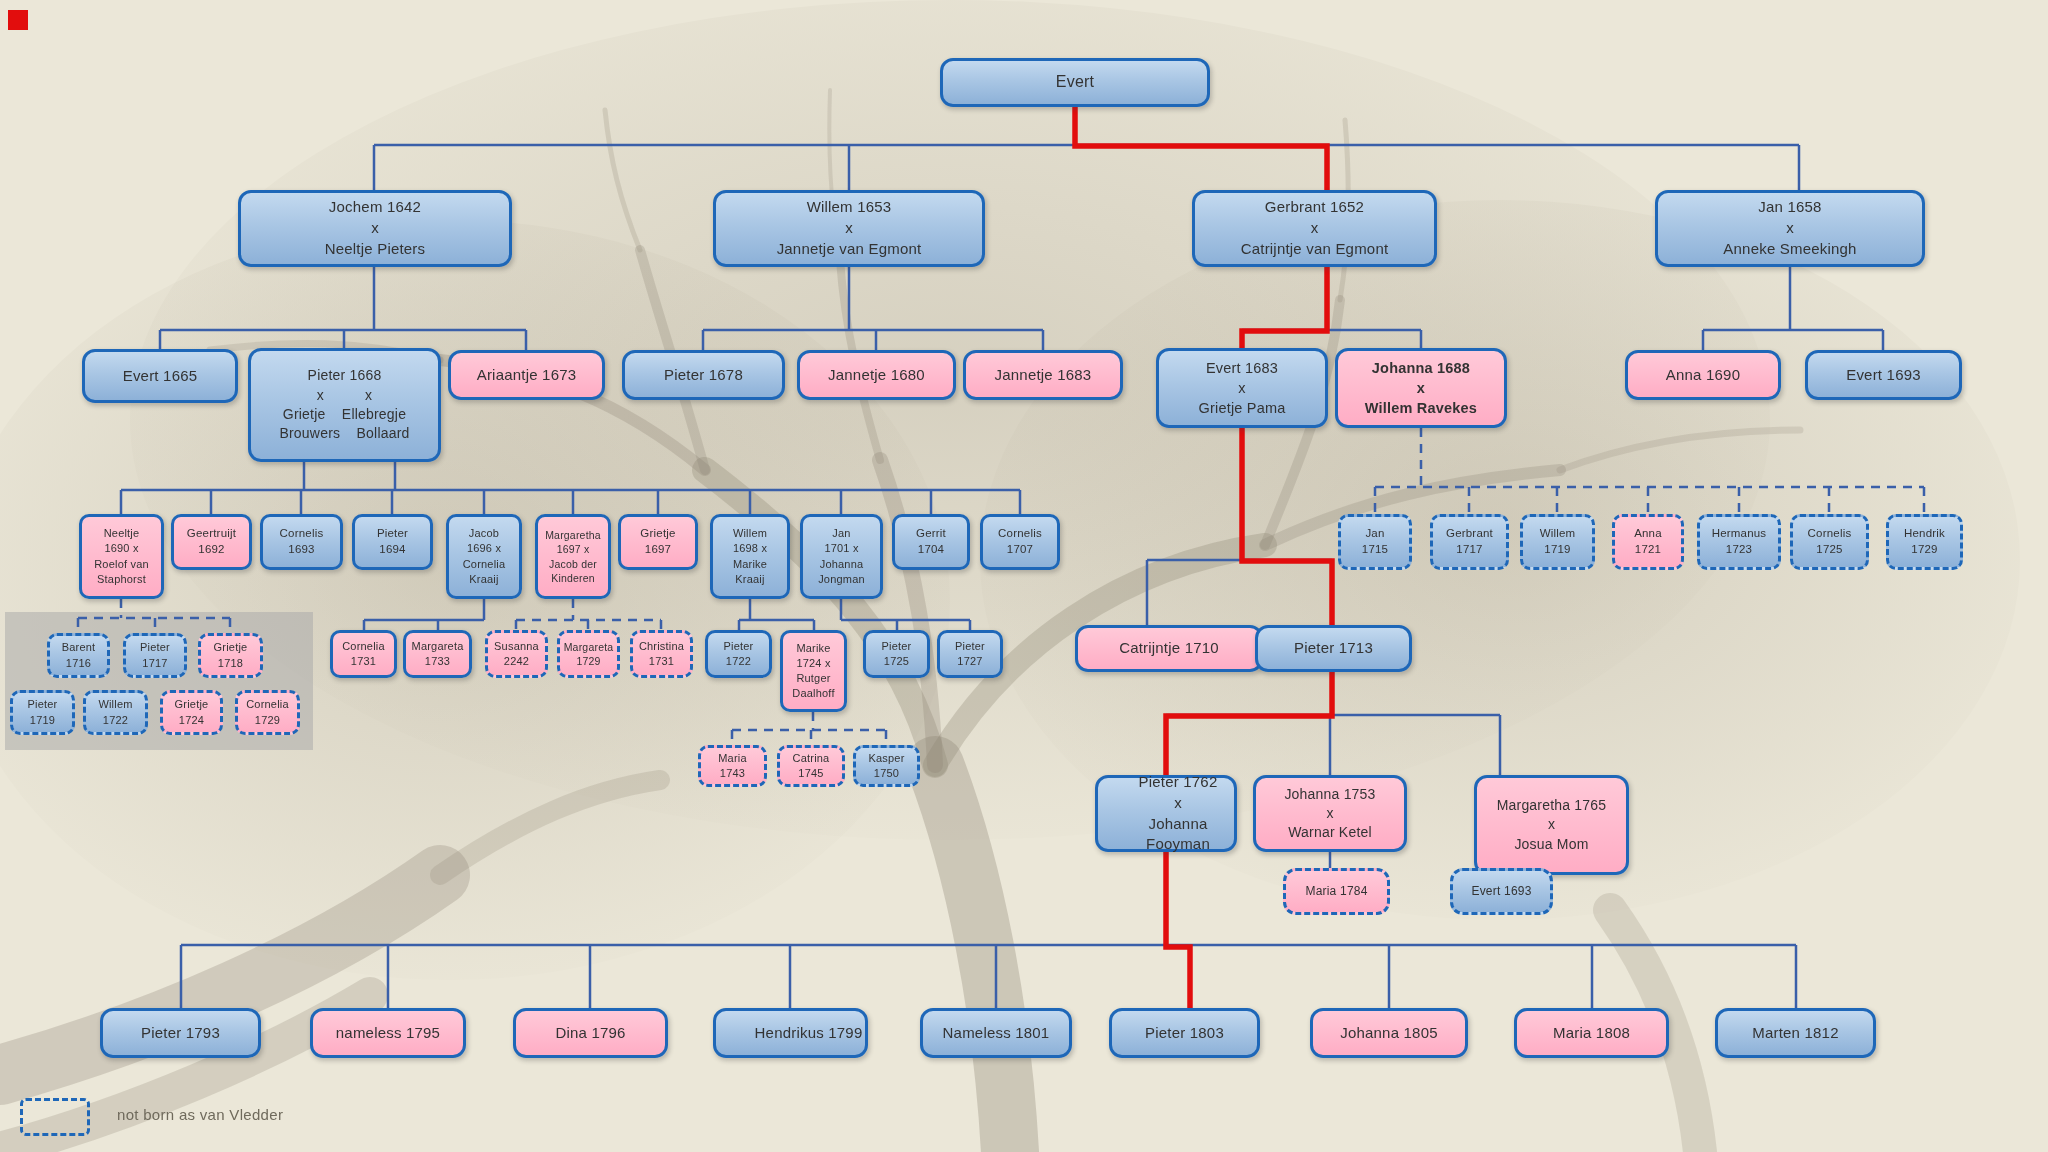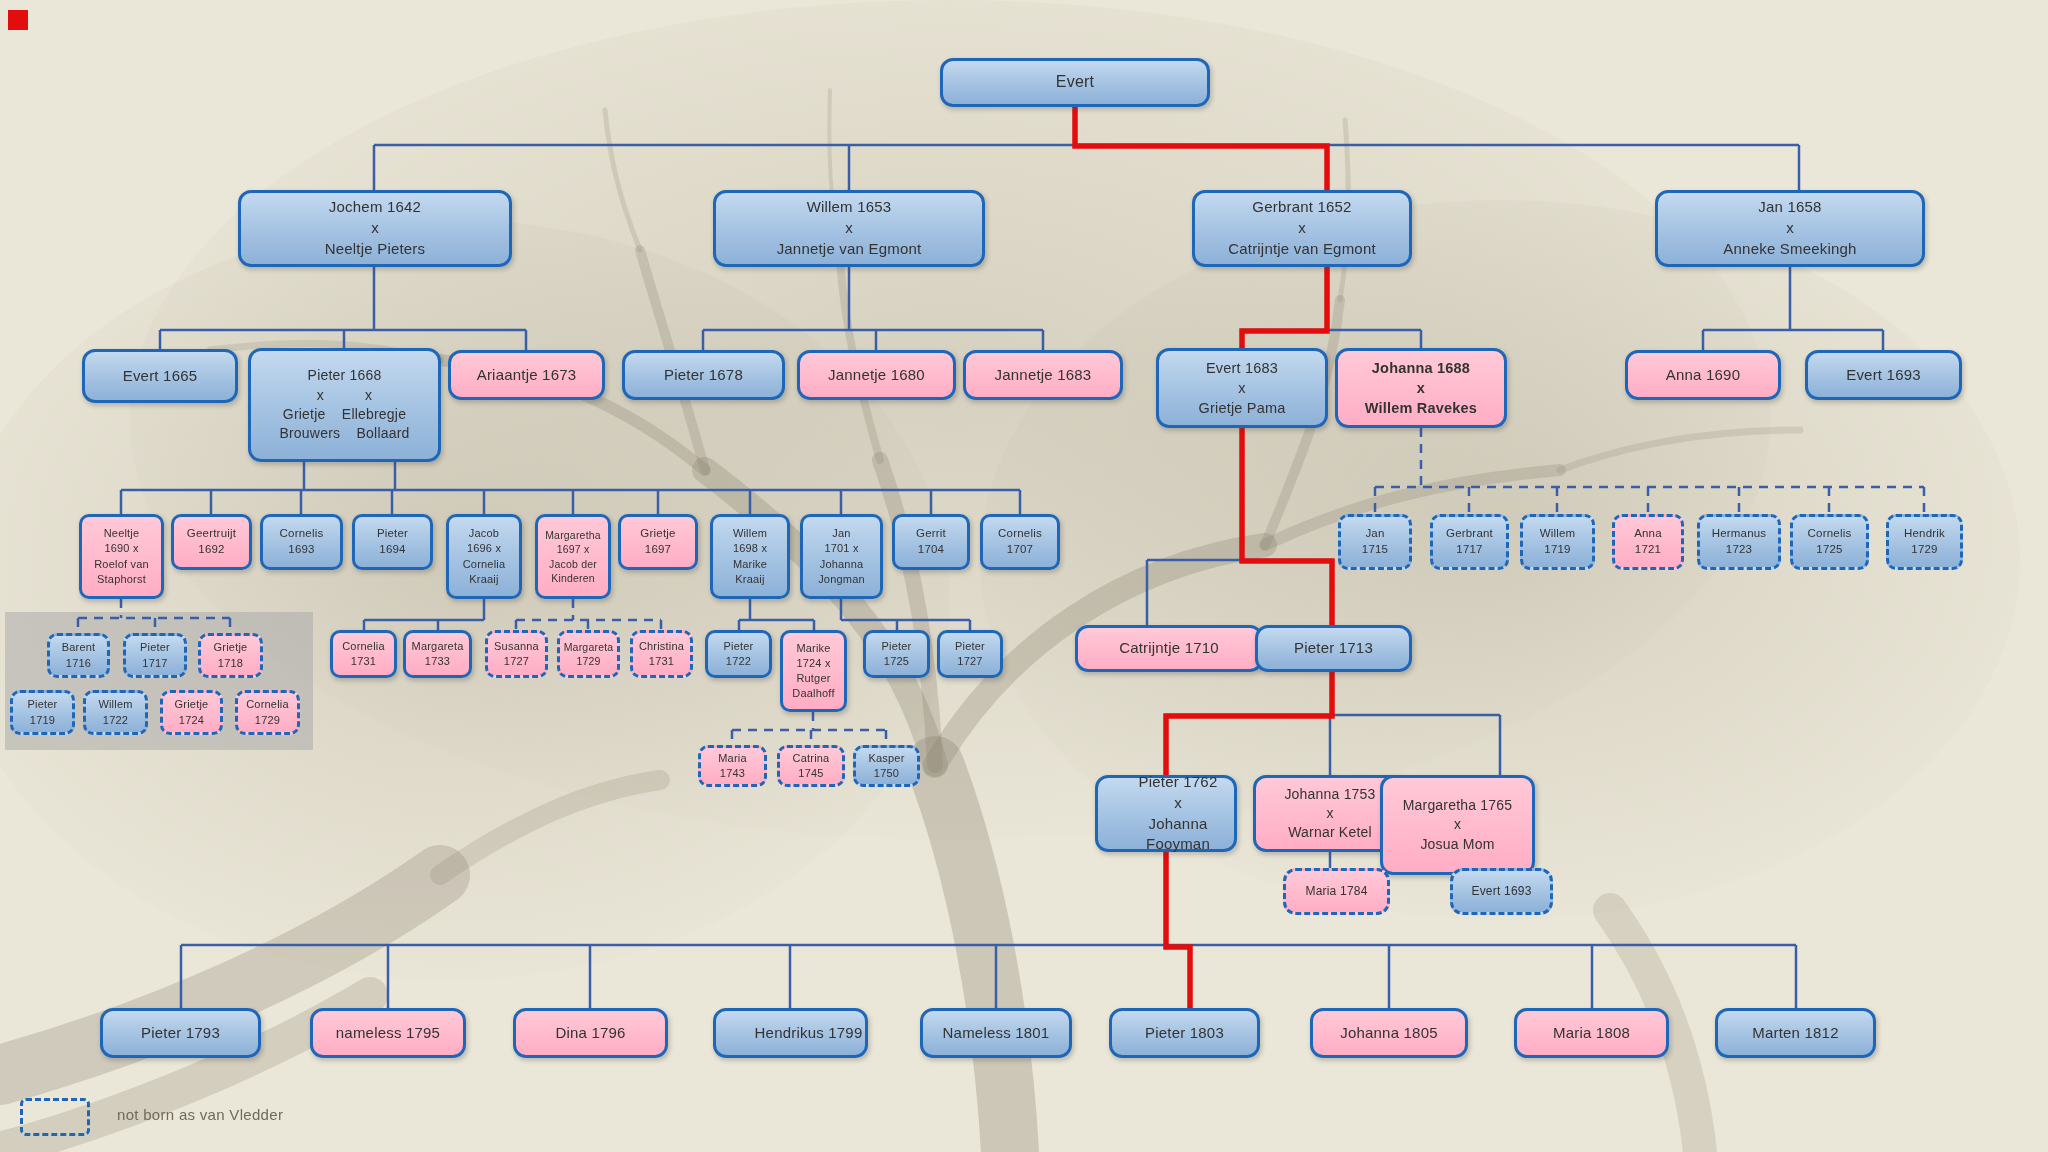--- a/index.html
+++ b/index.html
@@ -155,21 +155,21 @@
     </svg>
 
   <div id="nodes">
       <div class="node m" style="left: 940px; top: 58px; width: 270px; height: 49px; font-size: 16px;">Evert</div>
       <div class="node m" style="left: 238px; top: 190px; width: 274px; height: 77px; font-size: 15px;">Jochem 1642
 x
 Neeltje Pieters</div>
       <div class="node m" style="left: 713px; top: 190px; width: 272px; height: 77px; font-size: 15px;">Willem 1653
 x
 Jannetje van Egmont</div>
-      <div class="node m" style="left: 1192px; top: 190px; width: 220px; height: 77px; font-size: 15px;">Gerbrant 1652
+      <div class="node m" style="left: 1192px; top: 190px; width: 245px; height: 77px; font-size: 15px;">Gerbrant 1652
 x
 Catrijntje van Egmont</div>
       <div class="node m" style="left: 1655px; top: 190px; width: 270px; height: 77px; font-size: 15px;">Jan 1658
 x
 Anneke Smeekingh</div>
       <div class="node m" style="left: 82px; top: 349px; width: 156px; height: 54px; font-size: 15px;">Evert 1665</div>
       <div class="node m" style="left: 248px; top: 348px; width: 193px; height: 114px; font-size: 14px;">Pieter 1668
 x&nbsp;&nbsp;&nbsp;&nbsp;&nbsp;&nbsp;&nbsp;&nbsp;&nbsp;&nbsp;x
 Grietje&nbsp;&nbsp;&nbsp;&nbsp;Ellebregje
 Brouwers&nbsp;&nbsp;&nbsp;&nbsp;Bollaard</div>
@@ -243,21 +243,21 @@
 1722</div>
       <div class="node f dashed" style="left: 160px; top: 690px; width: 63px; height: 45px; font-size: 11px; border-radius: 10px; border-width: 3px;">Grietje
 1724</div>
       <div class="node f dashed" style="left: 235px; top: 690px; width: 65px; height: 45px; font-size: 11px; border-radius: 10px; border-width: 3px;">Cornelia
 1729</div>
       <div class="node f" style="left: 330px; top: 630px; width: 67px; height: 48px; font-size: 11px; border-radius: 10px;">Cornelia
 1731</div>
       <div class="node f" style="left: 403px; top: 630px; width: 69px; height: 48px; font-size: 11px; border-radius: 10px;">Margareta
 1733</div>
       <div class="node f dashed" style="left: 485px; top: 630px; width: 63px; height: 48px; font-size: 11px; border-radius: 10px; border-width: 3px;">Susanna
-1727</div>
+2242</div>
       <div class="node f dashed" style="left: 557px; top: 630px; width: 63px; height: 48px; font-size: 10.5px; border-radius: 10px; border-width: 3px;">Margareta
 1729</div>
       <div class="node f dashed" style="left: 630px; top: 630px; width: 63px; height: 48px; font-size: 11px; border-radius: 10px; border-width: 3px;">Christina
 1731</div>
       <div class="node m" style="left: 705px; top: 630px; width: 67px; height: 48px; font-size: 11px; border-radius: 10px;">Pieter
 1722</div>
       <div class="node f" style="left: 780px; top: 630px; width: 67px; height: 82px; font-size: 11px; border-radius: 10px;">Marike
 1724 x
 Rutger
 Daalhoff</div>
@@ -272,21 +272,21 @@
       <div class="node m dashed" style="left: 853px; top: 745px; width: 67px; height: 42px; font-size: 11px; border-radius: 10px; border-width: 3px;">Kasper
 1750</div>
       <div class="node f" style="left: 1075px; top: 625px; width: 188px; height: 47px; font-size: 15px;">Catrijntje 1710</div>
       <div class="node m" style="left: 1255px; top: 625px; width: 157px; height: 47px; font-size: 15px;">Pieter 1713</div>
       <div class="node m" style="left: 1095px; top: 775px; width: 142px; height: 77px; font-size: 15px; padding-left: 24px;">Pieter 1762
 x
 Johanna Fooyman</div>
       <div class="node f" style="left: 1253px; top: 775px; width: 154px; height: 77px; font-size: 14px;">Johanna 1753
 x
 Warnar Ketel</div>
-      <div class="node f" style="left: 1380px; top: 775px; width: 155px; height: 100px; font-size: 14px;">Margaretha 1765
+      <div class="node f" style="left: 1474px; top: 775px; width: 155px; height: 100px; font-size: 14px;">Margaretha 1765
 x
 Josua Mom</div>
       <div class="node f dashed" style="left: 1283px; top: 868px; width: 107px; height: 47px; font-size: 12px; border-width: 3px;">Maria 1784</div>
       <div class="node m dashed" style="left: 1450px; top: 868px; width: 103px; height: 47px; font-size: 12px; border-width: 3px;">Evert 1693</div>
       <div class="node m" style="left: 100px; top: 1008px; width: 161px; height: 50px; font-size: 15px;">Pieter 1793</div>
       <div class="node f" style="left: 310px; top: 1008px; width: 156px; height: 50px; font-size: 15px;">nameless 1795</div>
       <div class="node f" style="left: 513px; top: 1008px; width: 155px; height: 50px; font-size: 15px;">Dina 1796</div>
       <div class="node m" style="left: 713px; top: 1008px; width: 155px; height: 50px; font-size: 15px; padding-left: 36px;">Hendrikus 1799</div>
       <div class="node m" style="left: 920px; top: 1008px; width: 152px; height: 50px; font-size: 15px;">Nameless 1801</div>
       <div class="node m" style="left: 1109px; top: 1008px; width: 151px; height: 50px; font-size: 15px;">Pieter 1803</div>

